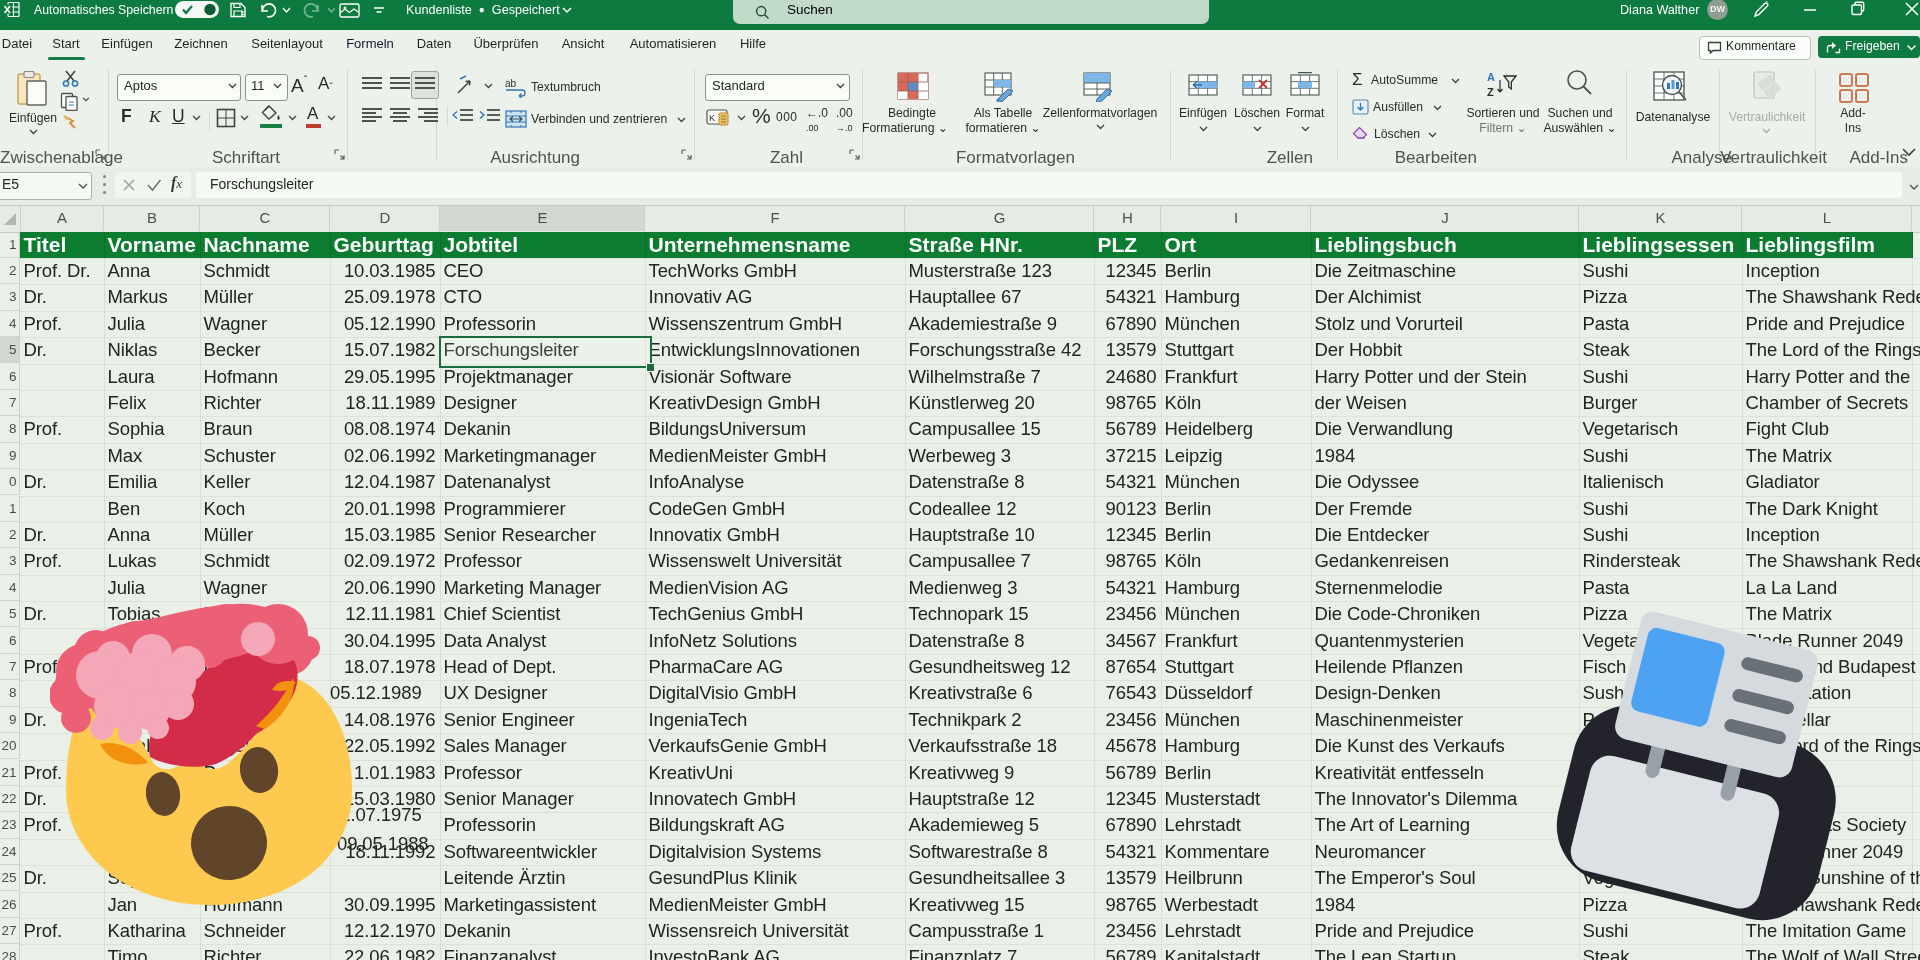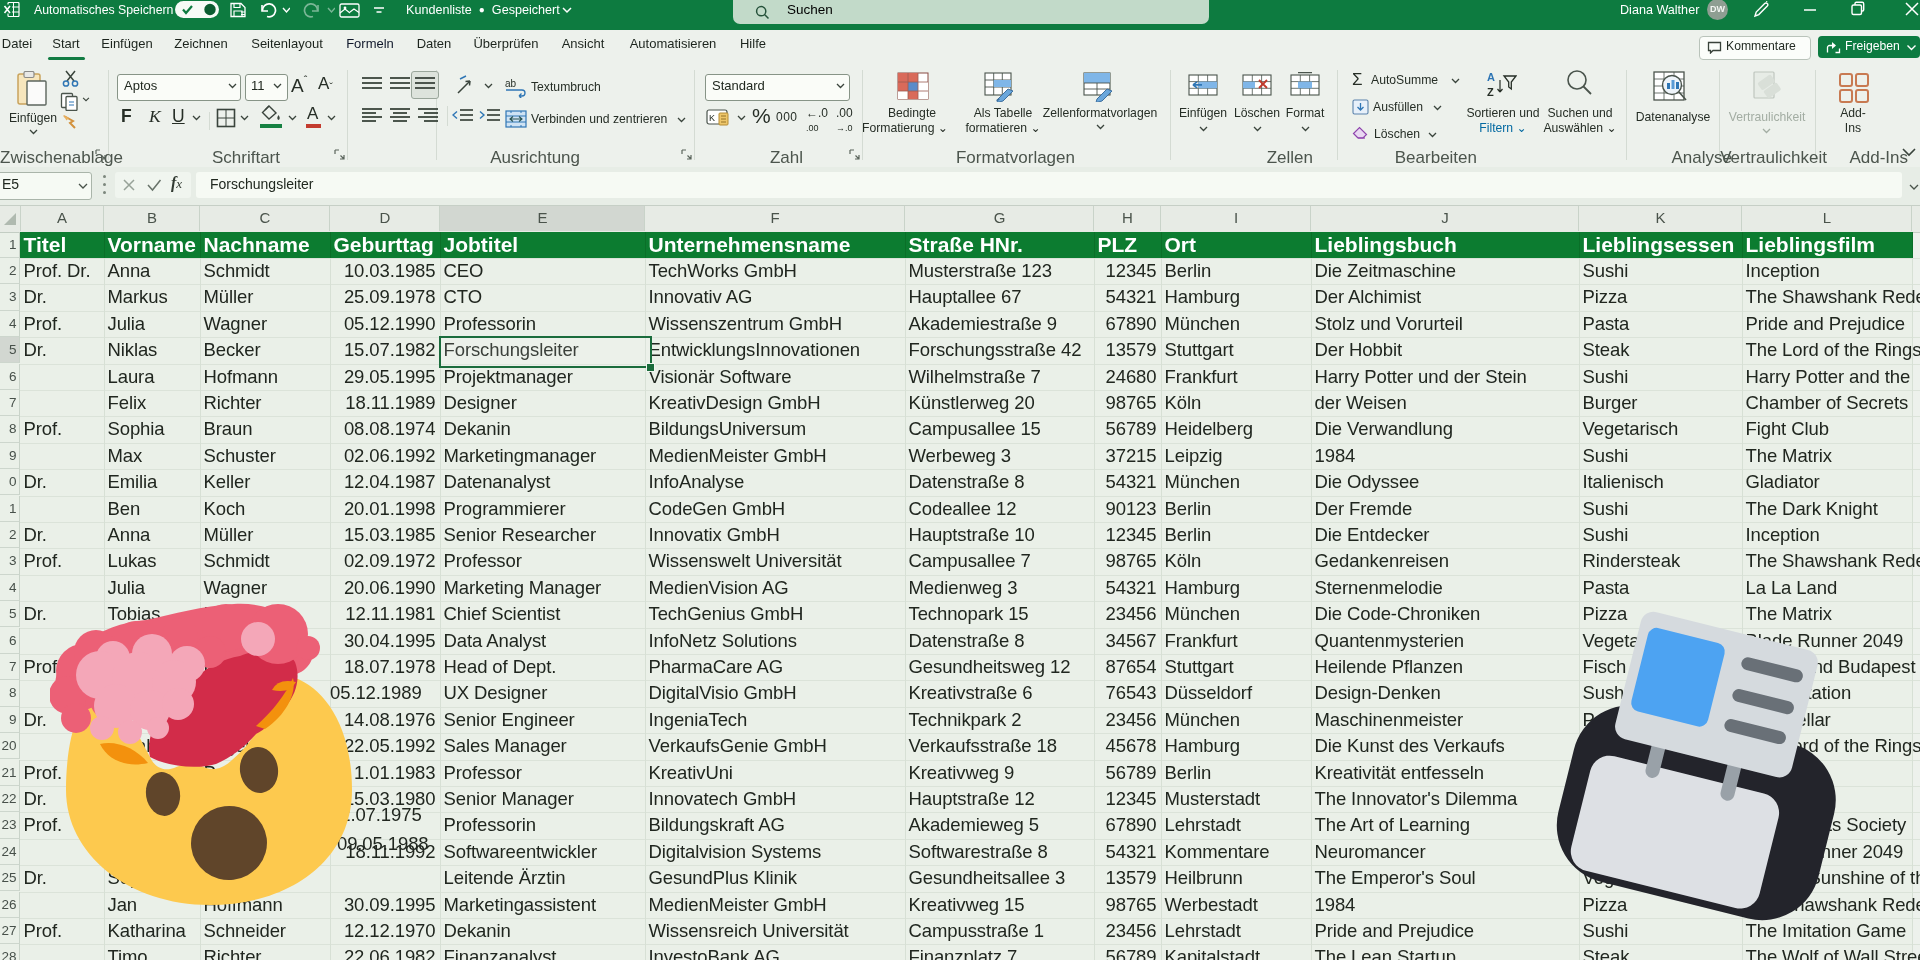--- a/index.html
+++ b/index.html
@@ -839,21 +839,21 @@
 <svg class="ab" style="left:1428.0px;top:132.0px" width="9" height="6" viewBox="0 0 9 6">
     <path d="M1 1 l3.5 3.5 L8 1" fill="none" stroke="#3a443c" stroke-width="1.3"></path>
   </svg>
 <svg class="ab" style="left:1487px;top:70px" width="30" height="30" viewBox="0 0 30 30">
 <text x="0" y="11" font-size="11" fill="#2f76b5" font-weight="bold">A</text>
 <text x="0" y="26" font-size="11" fill="#262e26" font-weight="bold">Z</text>
 <path d="M13 18 v-12 m0 12 l-2.5 -3 m2.5 3 l2.5 -3" stroke="#262e26" stroke-width="1.2" fill="none" transform="translate(0,4)"></path>
 <path d="M17 6 h12 l-4.7 6 v7 l-2.6 -2 v-5 z" fill="none" stroke="#262e26" stroke-width="1.3"></path>
 </svg>
 <div class="ab" style="left:1443px;top:106px;width:120px;text-align:center;font-size:12.2px;color:#262e26">Sortieren und</div>
-<div class="ab" style="left:1443px;top:121px;width:120px;text-align:center;font-size:12.2px;color:#0369a1">Filtern ⌄</div>
+<div class="ab" style="left:1443px;top:121px;width:120px;text-align:center;font-size:12.2px;color:#737373">Filtern ⌄</div>
 <svg class="ab" style="left:1563px;top:68px" width="32" height="32" viewBox="0 0 32 32">
 <circle cx="14" cy="12" r="9" fill="none" stroke="#4a544c" stroke-width="1.6"></circle>
 <line x1="20.5" y1="18.5" x2="28" y2="26" stroke="#4a544c" stroke-width="1.8"></line>
 </svg>
 <div class="ab" style="left:1520px;top:106px;width:120px;text-align:center;font-size:12.2px;color:#262e26">Suchen und</div>
 <div class="ab" style="left:1520px;top:121px;width:120px;text-align:center;font-size:12.2px;color:#262e26">Auswählen ⌄</div>
 <div class="glab" style="left:1357px;top:148px;width:120px">Bearbeiten</div>
 <svg class="ab" style="left:1652px;top:70px" width="40" height="36" viewBox="0 0 40 36">
 <rect x="2" y="2" width="30" height="28" fill="#fff" stroke="#4a544c" stroke-width="1.3"></rect>
 <path d="M2 9 h30 M2 16 h30 M2 23 h30 M12 2 v28 M22 2 v28" stroke="#4a544c" stroke-width="0.8"></path>

